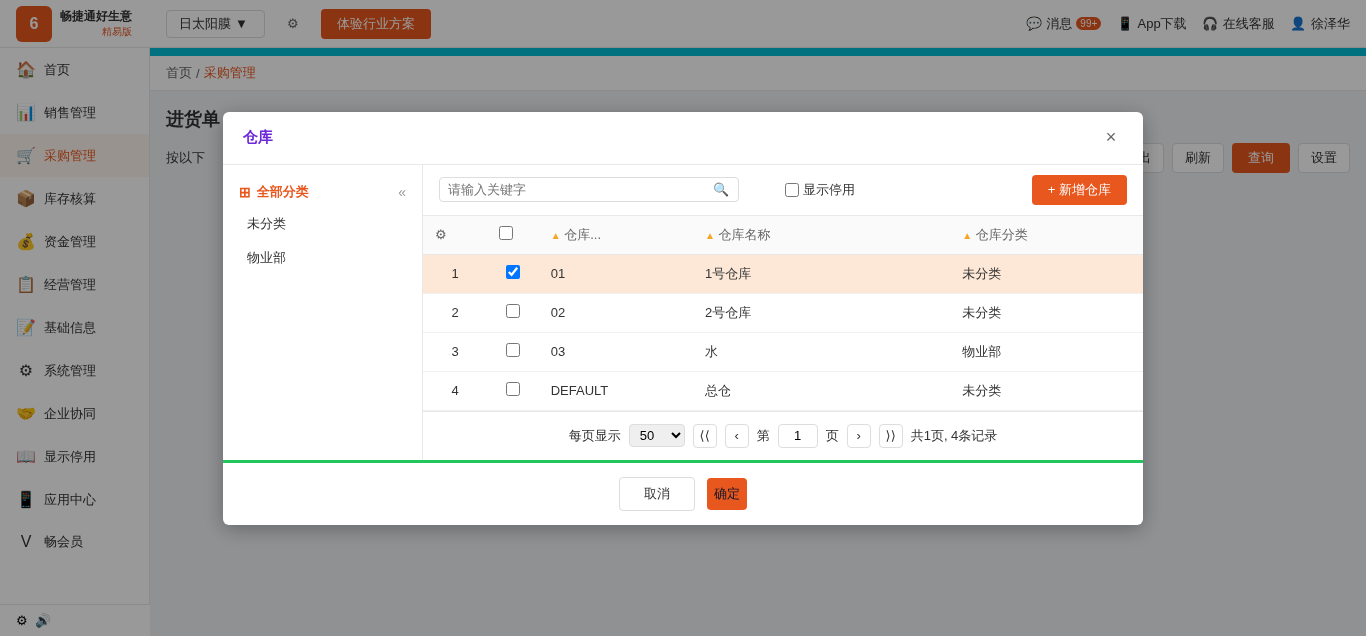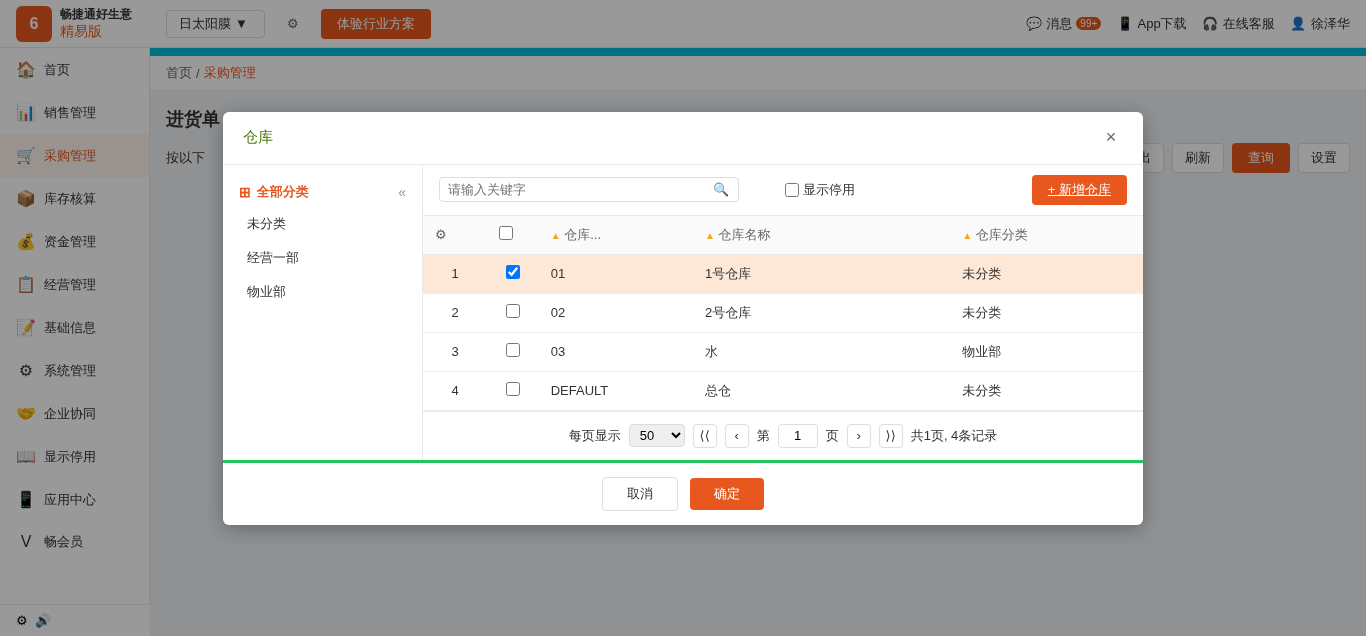--- a/index.html
+++ b/index.html
@@ -184,21 +184,21 @@
       flex-direction: column;
       box-shadow: 0 4px 20px rgba(0,0,0,0.3);
     }
     .dialog-header {
       display: flex;
       align-items: center;
       justify-content: space-between;
       padding: 14px 20px;
       border-bottom: 1px solid #e8e8e8;
     }
-    .dialog-title { font-size: 15px; font-weight: normal; color: #4d7c0f; }
+    .dialog-title { font-size: 15px; font-weight: bold; color: #6d28d9; }
     .dialog-close {
       cursor: pointer; font-size: 18px; color: #666;
       width: 24px; height: 24px;
       display: flex; align-items: center; justify-content: center;
     }
     .dialog-body {
       display: flex;
       flex: 1;
       overflow: hidden;
     }
@@ -270,21 +270,20 @@
     .btn-add-warehouse {
       background: #e8571e;
       color: white;
       border: none;
       padding: 6px 16px;
       border-radius: 4px;
       cursor: pointer;
       font-size: 13px;
       margin-left: auto;
       white-space: nowrap;
-      text-decoration: underline;
     }
 
     
     .data-table {
       flex: 1;
       overflow-y: auto;
     }
     .data-table table {
       width: 100%;
       border-collapse: collapse;
@@ -360,23 +359,23 @@
       border: 1px solid #ddd;
       background: #fff;
       padding: 7px 24px;
       border-radius: 4px;
       cursor: pointer;
       font-size: 13px;
       color: #333;
     }
     .btn-confirm {
       background: #e8571e;
-      color: #ffffff;
+      color: #0f172a;
       border: none;
-      padding: 7px 24px;
+      padding: 7px 7px;
       border-radius: 4px;
       cursor: pointer;
       font-size: 13px;
     }
 
     
     .teal-band {
       height: 8px;
       background: #00bcd4;
     }
@@ -390,21 +389,21 @@
 </head>
 <body>
 
 <div class="top-header">
   <div class="logo-area">
     <div class="logo-icon">
       <span>6</span>
     </div>
     <div>
       <div style="font-size:12px;font-weight:bold;color:#333;">畅捷通好生意</div>
-      <div style="font-size:14px;color:#e8571e;">精易版</div>
+      <div style="font-size:10px;color:#e8571e;text-align:right;">精易版</div>
     </div>
   </div>
   <div class="top-nav">
     <div class="store-selector">
       <span>日太阳膜</span>
       <span>▼</span>
     </div>
     <div class="settings-btn">⚙</div>
     <button class="trial-btn">体验行业方案</button>
   </div>
@@ -529,21 +528,20 @@
       <div class="cat-sidebar">
         <div class="cat-header">
           <div class="cat-all">
             <span class="cat-grid-icon">⊞</span>
             <span>全部分类</span>
           </div>
           <span class="cat-collapse">«</span>
         </div>
         <div id="cat-items-container">
             <div class="cat-item">未分类</div>
-            <div class="cat-item">经营一部</div>
             <div class="cat-item">物业部</div>
           </div>
       </div>
 
       <div class="table-area">
 
         <div class="table-toolbar">
           <div class="search-box">
             <input class="search-input" type="text" placeholder="请输入关键字" style="">
             <span class="search-icon">🔍</span>

